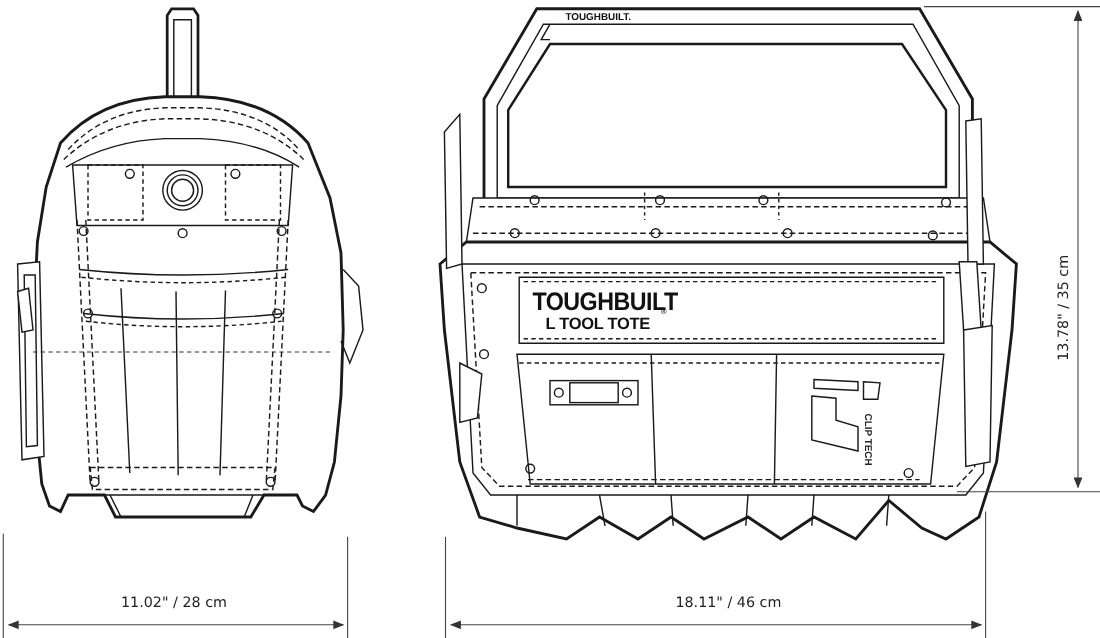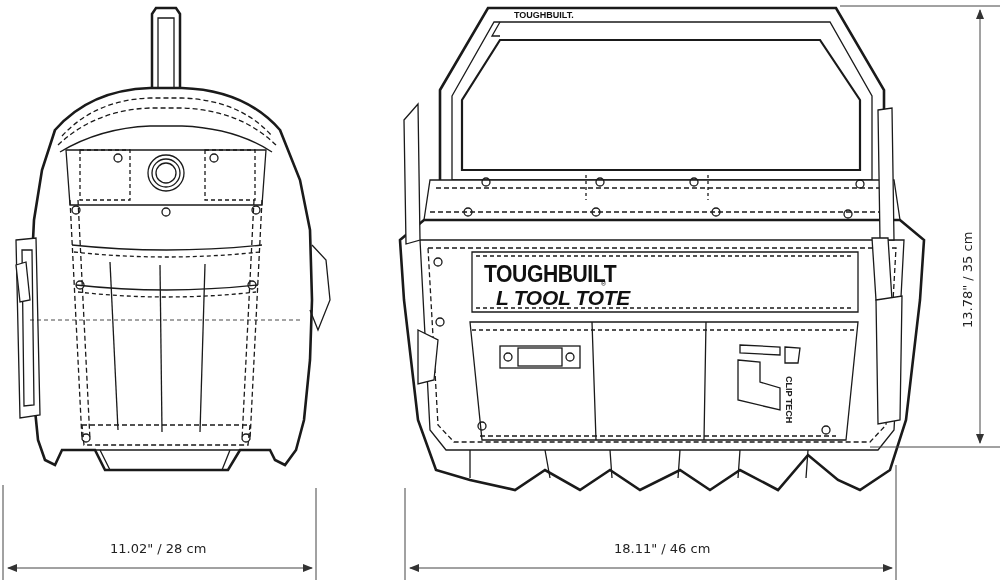--- a/index.html
+++ b/index.html
@@ -7,21 +7,21 @@
          font-family: "DejaVu Sans", sans-serif; color: #222; }
   svg.drawing { position: absolute; left: 0; top: 0; }
   .dim-label { position: absolute; font-size: 13px; color: #222; white-space: nowrap; }
   #dim-left-label { left: 110px; top: 541px; }
   #dim-front-label { left: 614px; top: 541px; }
   #dim-height-label { left: 966px; top: 258px; transform-origin: 0 0;
                       transform: translate(-6px, 0) rotate(-90deg) translate(-70px, 0); }
   .brand { position: absolute; font-family: "Liberation Sans", sans-serif; font-weight: bold; color: #111; }
   #brand-main { left: 484px; top: 261px; font-size: 23px; letter-spacing: -0.5px; transform: scaleX(0.92); transform-origin: 0 0; }
   #brand-reg { left: 601px; top: 280px; font-size: 7px; font-weight: normal; }
-  #brand-sub { left: 496px; top: 286px; font-size: 21px; letter-spacing: -0.3px; font-style: italic; }
+  #brand-sub { left: 496px; top: 286px; font-size: 15px; letter-spacing: -0.3px; }
   #brand-top { left: 514px; top: 10px; font-size: 9px; letter-spacing: 0px; }
   #clip-label { position: absolute; left: 794px; top: 376px; font-size: 9px; font-weight: bold;
                 font-family: "Liberation Sans", sans-serif; transform: rotate(90deg); transform-origin: 0 0; }
 </style>
 </head>
 <body>
 
 <svg class="drawing" width="1000" height="580" viewBox="0 0 1000 580">
   <defs>
     <marker id="arr" markerWidth="10" markerHeight="8" refX="9" refY="4" orient="auto-start-reverse" markerUnits="userSpaceOnUse">

